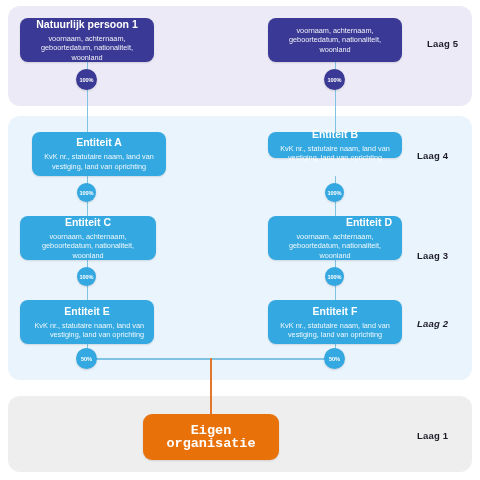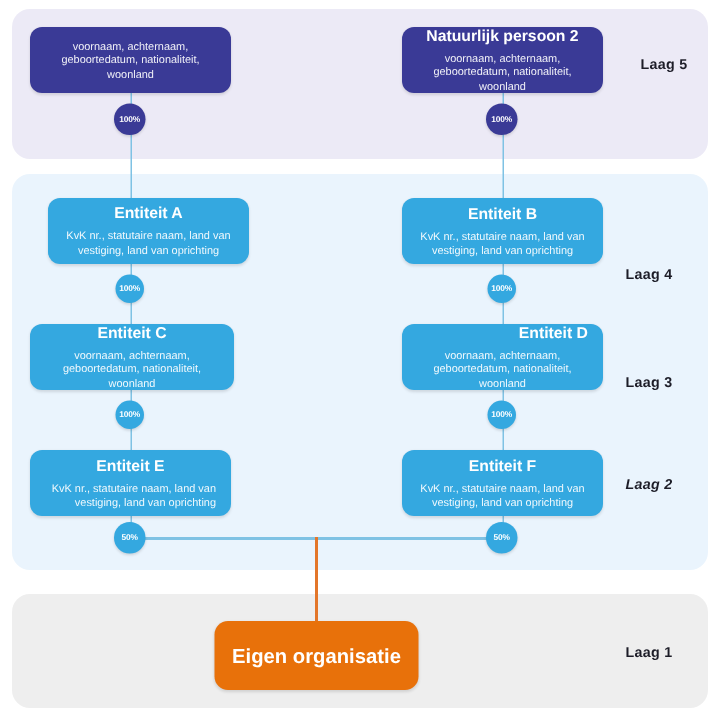--- a/index.html
+++ b/index.html
@@ -33,21 +33,21 @@
   
   .laag-label {
     position: absolute;
     font-size: 9.5px;
     font-weight: bold;
     color: #1d1d28;
     letter-spacing: .2px;
     white-space: nowrap;
   }
   .laag5 { left: 417px; top: 38px; padding-left: 10px; }
-  .laag4 { left: 417px; top: 150px; margin-top: 28px; }
+  .laag4 { left: 417px; top: 150px; }
   .laag3 { left: 417px; top: 234px; margin-top: 16px; }
   .laag2 { left: 417px; top: 318px; font-style: italic; }
   .laag1 { left: 417px; top: 430px; }
 
   
   .line {
     position: absolute;
     background: #7fc2e4;
   }
   .line-v { width: 1.5px; }
@@ -134,34 +134,34 @@
 
   <div class="line line-v" style="left:86.5px; top:344px; height:14px;"></div>
 
   <div class="line line-v" style="left:334.5px; top:344px; height:14px;"></div>
 
   <div class="line line-h" style="left:86.5px; top:358px; width:249px;"></div>
 
   <div class="line line-v line-orange" style="left:210px; top:358px; height:56px;"></div>
 
   <div class="node node-person" style="left:20px; top:18px; width:134px; height:44px;">
+    <div class="node-title">Natuurlijk persoon 1</div>
     <div class="node-sub">voornaam, achternaam, geboortedatum, nationaliteit, woonland</div>
   </div>
 
   <div class="node node-person" style="left:268px; top:18px; width:134px; height:44px;">
-    <div class="node-title">Natuurlijk persoon 2</div>
     <div class="node-sub">voornaam, achternaam, geboortedatum, nationaliteit, woonland</div>
   </div>
 
   <div class="node node-entity" style="left:32px; top:132px; width:134px; height:44px;justify-content:flex-end;">
     <div class="node-title">Entiteit A</div>
     <div class="node-sub">KvK nr., statutaire naam, land van vestiging, land van oprichting</div>
   </div>
 
-  <div class="node node-entity" style="left:268px; top:132px; width:134px; height:44px;">
+  <div class="node node-entity" style="left:268px; top:132px; width:134px; height:26px;">
     <div class="node-title">Entiteit B</div>
     <div class="node-sub">KvK nr., statutaire naam, land van vestiging, land van oprichting</div>
   </div>
 
   <div class="node node-entity" style="left:20px; top:216px; width:136px; height:44px;">
     <div class="node-title">Entiteit C</div>
     <div class="node-sub">voornaam, achternaam, geboortedatum, nationaliteit, woonland</div>
   </div>
 
   <div class="node node-entity" style="left:268px; top:216px; width:134px; height:44px;align-items:flex-end;">
@@ -172,21 +172,21 @@
   <div class="node node-entity" style="left:20px; top:300px; width:134px; height:44px;text-align:right;">
     <div class="node-title">Entiteit E</div>
     <div class="node-sub">KvK nr., statutaire naam, land van vestiging, land van oprichting</div>
   </div>
 
   <div class="node node-entity" style="left:268px; top:300px; width:134px; height:44px;">
     <div class="node-title">Entiteit F</div>
     <div class="node-sub">KvK nr., statutaire naam, land van vestiging, land van oprichting</div>
   </div>
 
-  <div class="node node-org" style="left:143px; top:414px; width:136px; height:46px;">
+  <div class="node node-org" style="left:143px; top:414px; width:136px; height:46px;font-family:Liberation Mono, monospace;">
     <div class="node-title">Eigen organisatie</div>
   </div>
 
   <div class="badge badge-dark" style="left:76px; top:69px; width:21px; height:21px;">100%</div>
   <div class="badge badge-dark" style="left:324px; top:69px; width:21px; height:21px;">100%</div>
 
   <div class="badge badge-light" style="left:77px; top:183px; width:19px; height:19px;">100%</div>
   <div class="badge badge-light" style="left:325px; top:183px; width:19px; height:19px;">100%</div>
 
   <div class="badge badge-light" style="left:77px; top:267px; width:19px; height:19px;">100%</div>

